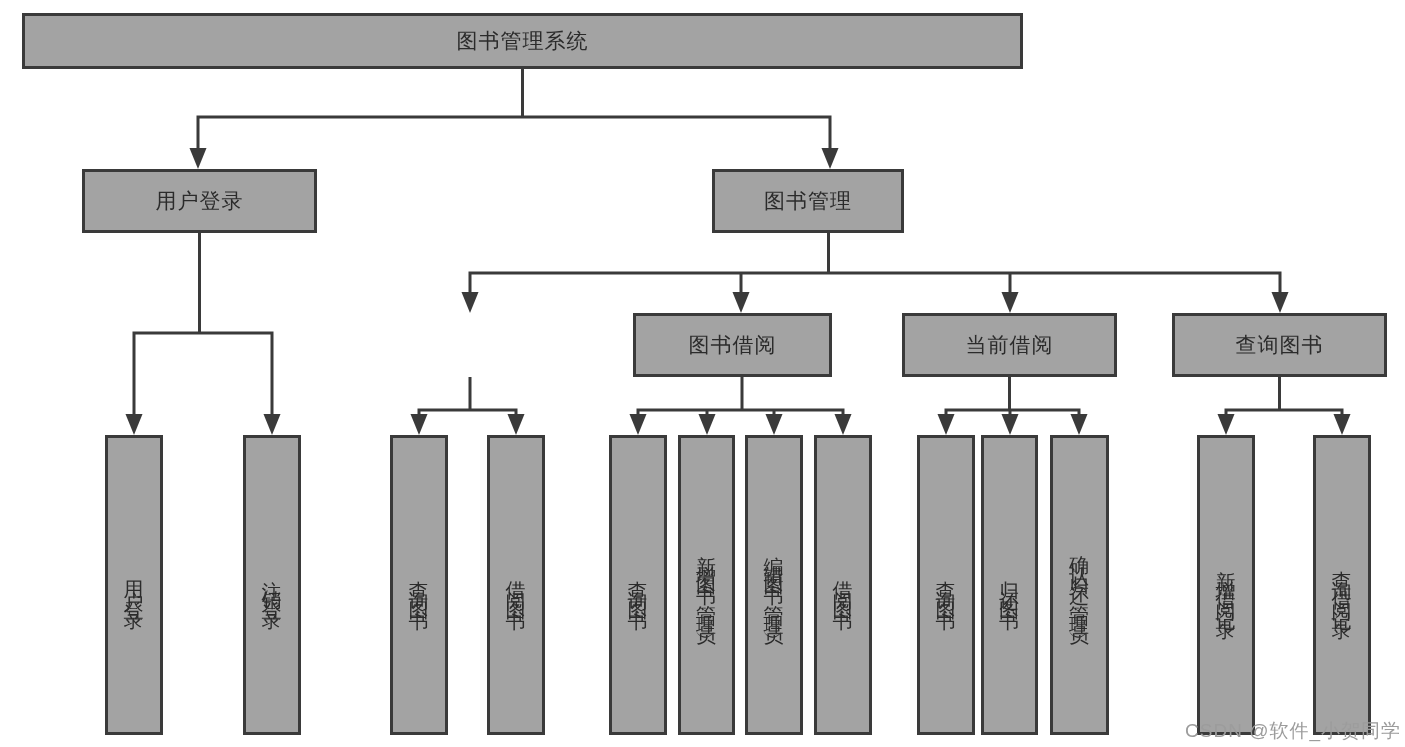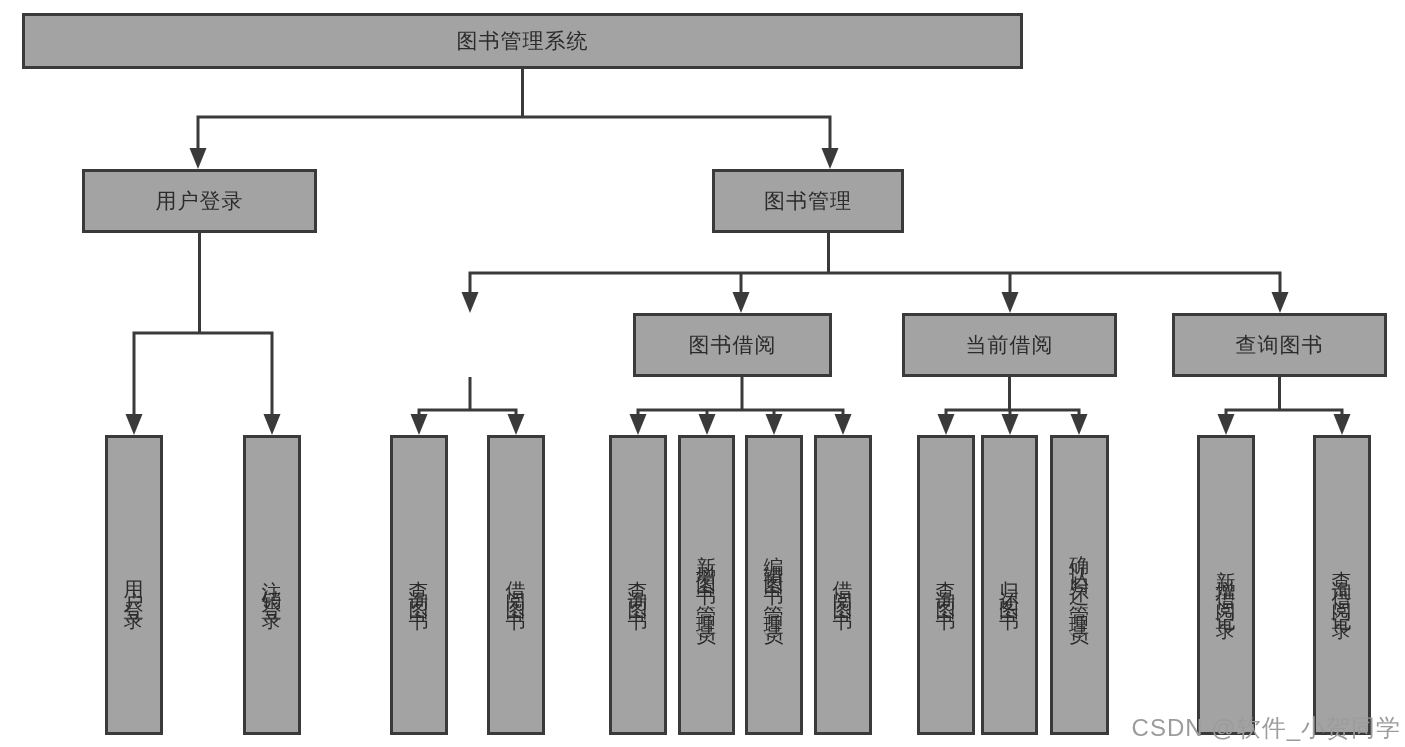--- a/index.html
+++ b/index.html
@@ -29,21 +29,21 @@
     writing-mode:vertical-rl;
     text-orientation:mixed;
     font-size:20px;
     letter-spacing:10px;
     line-height:1.1;
   }
   .watermark{
     position:absolute;
     right:4px;
     bottom:3px;
-    font-size:24px;
+    font-size:19px;
     color:#9c9c9c;
     letter-spacing:1px;
     z-index:3;
     white-space:nowrap;
     margin-top:8px;
   }
 </style>
 </head>
 <body>
 

